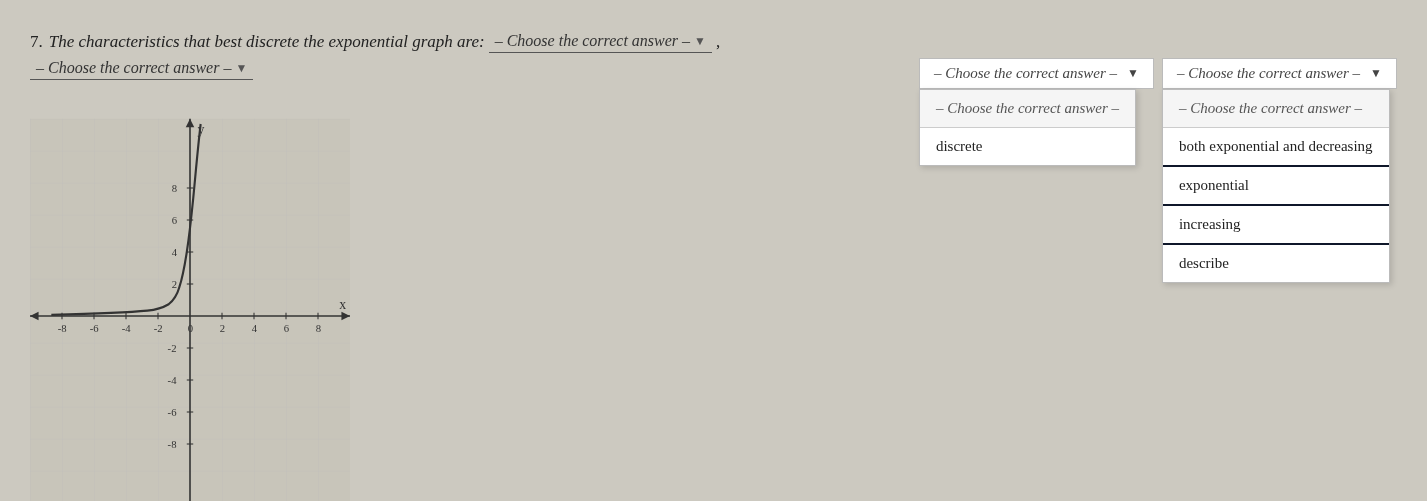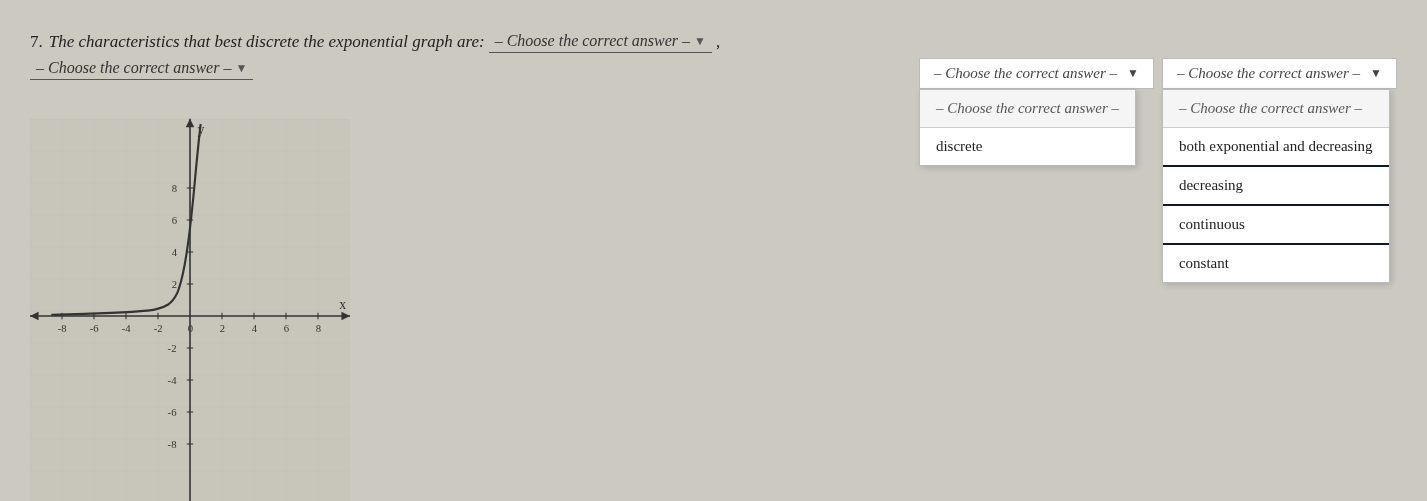--- a/index.html
+++ b/index.html
@@ -287,22 +287,22 @@
       </div>
 
       <div class="dropdown-wrapper" style="position: relative;">
         <div class="dropdown-trigger">
           <span>– Choose the correct answer –</span>
           <span class="arr">▼</span>
         </div>
         <div class="dropdown-menu visible" id="menu2">
           <div class="dropdown-item">– Choose the correct answer –</div>
           <div class="dropdown-item">both exponential and decreasing</div>
-          <div class="dropdown-item">decreasing</div>
-          <div class="dropdown-item">continuous</div>
-          <div class="dropdown-item">constant</div>
+          <div class="dropdown-item">exponential</div>
+          <div class="dropdown-item">increasing</div>
+          <div class="dropdown-item">describe</div>
         </div>
       </div>
 
     </div>
 
   </div>
 </div>
 
 </body></html>

